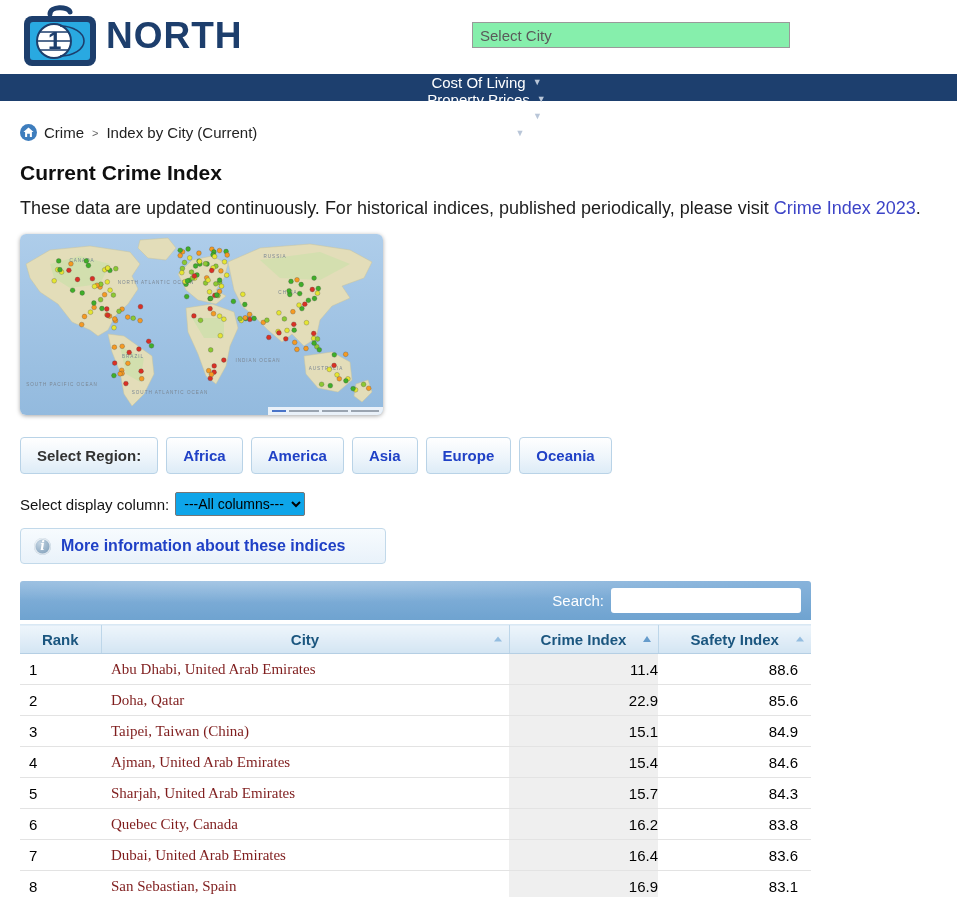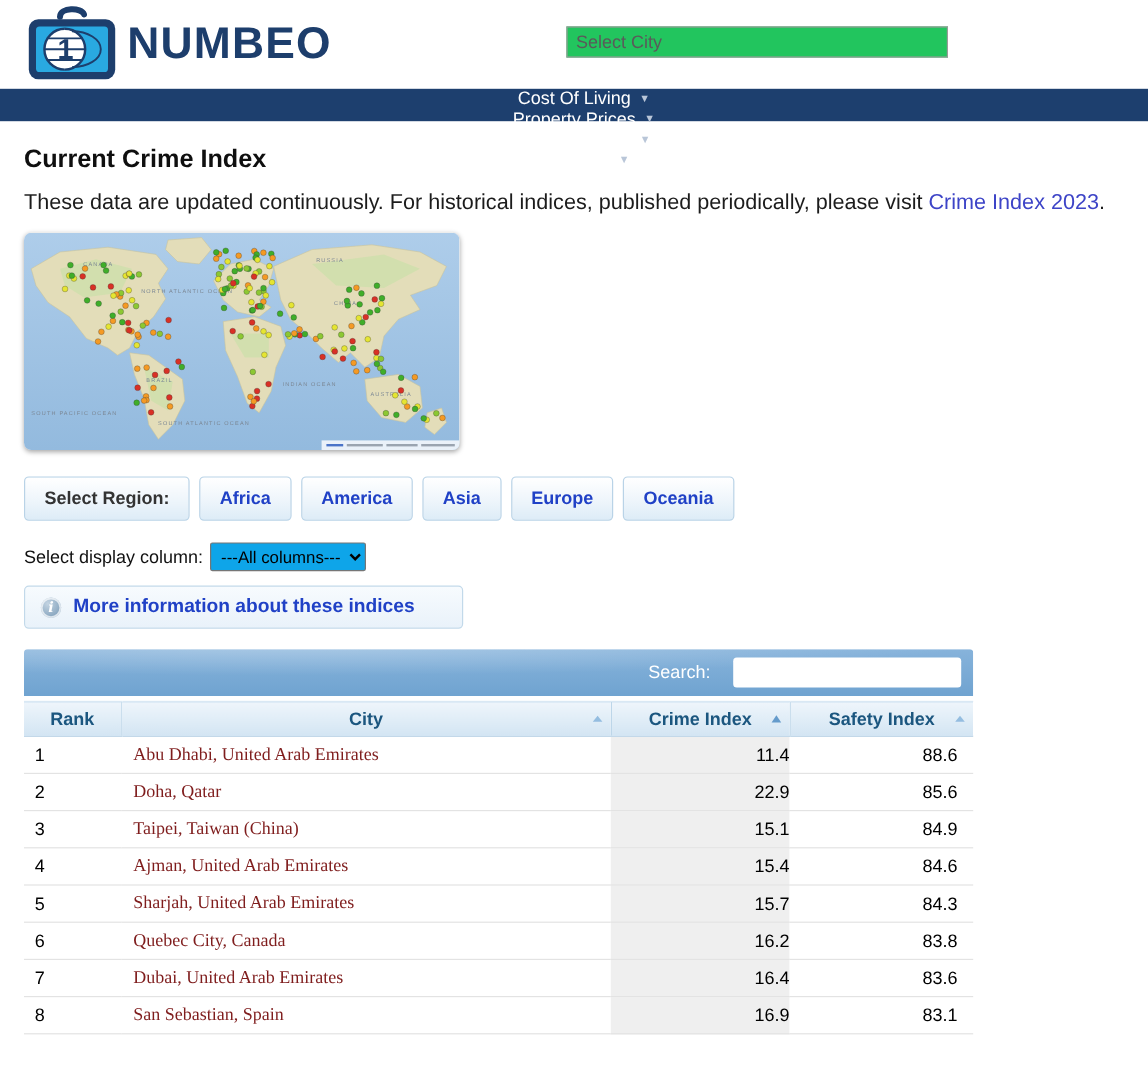--- a/index.html
+++ b/index.html
@@ -6,21 +6,21 @@
   html,body { background:#fff; }
   body {
     width: 957px; height: 897px; overflow: hidden; position: relative;
     font-family: "Liberation Sans", sans-serif; color:#1c1c1c;
   }
   
   .site-header { position: relative; height: 74px; }
   .logo-wrap { position: absolute; left: 20px; top: 4px; display: flex; align-items: center; cursor: pointer; }
   .brand-text { font-size: 37px; font-weight: bold; color: #1d3e6c; letter-spacing: 1px; margin-left: 6px; }
   .city-search { position: absolute; left: 472px; top: 22px; width: 318px; height: 26px;
-    background:#22c55e; border:1px solid #9a9a9a; font-size:15px; color:#555; padding:0 7px;
+    background:#86efac; border:1px solid #9a9a9a; font-size:15px; color:#555; padding:0 7px;
     font-family:"Liberation Sans",sans-serif; }
   .city-search::placeholder { color:#5a5a5a; opacity:1; }
   
   .main-nav { height: 27px; background:#1d3f6e; display:flex; align-items:center; padding-left:16px;flex-direction:column; }
   .nav-item { display:flex; align-items:center; padding:0 15px; height:100%; color:#fff; font-size:15px; cursor:pointer; }
   .nav-caret { font-size:9px; color:#b9c6d8; margin-left:7px; line-height:1; }
   
   .content { padding: 0 20px; }
   .breadcrumb { margin-top: 23px; display:flex; align-items:center; font-size:15px; color:#222; }
   .crumb-home { width:17px; height:17px; margin-right:7px; cursor:pointer; flex:0 0 auto; }
@@ -56,21 +56,21 @@
     font-size:12px; display:flex; align-items:center; justify-content:center;
     box-shadow: inset 0 0 0 1.5px rgba(255,255,255,.7); flex:0 0 auto; }
   .info-label { margin-left:10px; font-size:16px; font-weight:bold; color:#2041c6; }
   
   .table-wrap { margin-top:17px; width:791px; }
   .table-toolbar { height:39px; border-radius:3px 3px 0 0; margin-bottom:4px;
     background:
       radial-gradient(130% 120% at 28% -10%, rgba(255,255,255,.30), rgba(255,255,255,0) 55%),
       linear-gradient(180deg,#87b3db,#6fa3d0);
     display:flex; align-items:center; justify-content:flex-end; padding-right:10px; }
-  .search-label { color:#fff; font-size:15px; margin-right:19px; }
+  .search-label { color:#fff; font-size:15px; margin-right:7px; }
   .table-search { width:190px; height:25px; border:none; border-radius:3px; background:#fff;
     padding:0 6px; font-size:14px; font-family:"Liberation Sans",sans-serif; }
   table.idx { width:791px; border-collapse:collapse; table-layout:fixed; }
   col.c-rank { width:81px; } col.c-city { width:408px; } col.c-crime { width:149px; } col.c-safety { width:153px; }
   thead th { height:29px; font-size:15px; font-weight:bold; color:#1b567f; text-align:center;
     background:linear-gradient(180deg,#eef5fb,#d3e5f3);
     border-top:1px solid #d9e8f4; border-bottom:1px solid #b5cfe4; position:relative; cursor:pointer; }
   thead th + th { border-left:1px solid #bdd6e9; }
   .sort-arrow { position:absolute; right:7px; top:50%; transform:translateY(-50%);
     width:0; height:0; border-left:4px solid transparent; border-right:4px solid transparent; }
@@ -90,21 +90,21 @@
     <svg width="80" height="64" viewBox="0 0 80 64">
       <path d="M30 10 C30 2 48 2 50 8" fill="none" stroke="#1d3e6c" stroke-width="5" stroke-linecap="round"></path>
       <rect x="4" y="12" width="72" height="50" rx="8" fill="#1d3e6c"></rect>
       <rect x="10" y="18" width="60" height="38" rx="3" fill="#29a9e1"></rect>
       <circle cx="34" cy="37" r="17" fill="#fff"></circle>
       <path d="M34 20 a17 17 0 0 1 0 34" fill="none" stroke="#1d3e6c" stroke-width="2"></path>
       <path d="M34 20 a17 17 0 0 0 0 34" fill="none" stroke="#1d3e6c" stroke-width="2"></path>
       <path d="M40 22 a24 15 0 0 1 0 30 M17 37 h34 M19 28 h30 M19 46 h30" fill="none" stroke="#1d3e6c" stroke-width="1.6"></path>
       <text x="28" y="45" font-family="Liberation Sans, sans-serif" font-size="24" font-weight="bold" fill="#1d3e6c">1</text>
     </svg>
-    <span class="brand-text">NUMBEO</span>
+    <span class="brand-text">NORTH</span>
   </div>
   <input class="city-search" type="text" placeholder="Select City" style="">
 </div>
 
 <nav class="main-nav" id="main-nav">
     <div class="nav-item">
       <span>Cost Of Living</span>
       <span class="nav-caret">▼</span>
     </div>
     <div class="nav-item">
@@ -116,20 +116,29 @@
       <span class="nav-caret">▼</span>
     </div>
     <div class="nav-item">
       <span>Premium</span>
       <span class="nav-caret">▼</span>
     </div>
   </nav>
 
 <div class="content">
 
+  <div class="breadcrumb">
+    <svg class="crumb-home" viewBox="0 0 20 20">
+      <circle cx="10" cy="10" r="10" fill="#3e7dbd"></circle>
+      <path d="M10 4.2 L16 9.4 L14 9.4 L14 15.2 L11.6 15.2 L11.6 11.4 L8.4 11.4 L8.4 15.2 L6 15.2 L6 9.4 L4 9.4 Z" fill="#fff"></path>
+    </svg>
+    <span class="crumb-link">Crime</span>
+    <span class="crumb-sep">&gt;</span>
+    <span>Index by City (Current)</span>
+  </div>
 
   <h1 class="page-title">Current Crime Index</h1>
   <p class="intro"><span>These data are updated continuously. For historical indices, published periodically, please visit </span><span class="intro-link">Crime Index 2023</span><span>.</span></p>
 
   <div class="map-box">
     <svg id="map-svg" width="363" height="181" viewBox="0 0 363 181">
       <defs>
         <linearGradient id="ocean" x1="0" y1="0" x2="0" y2="1">
           <stop offset="0" stop-color="#aecdea"></stop>
             <stop offset="1" stop-color="#93bade"></stop>

